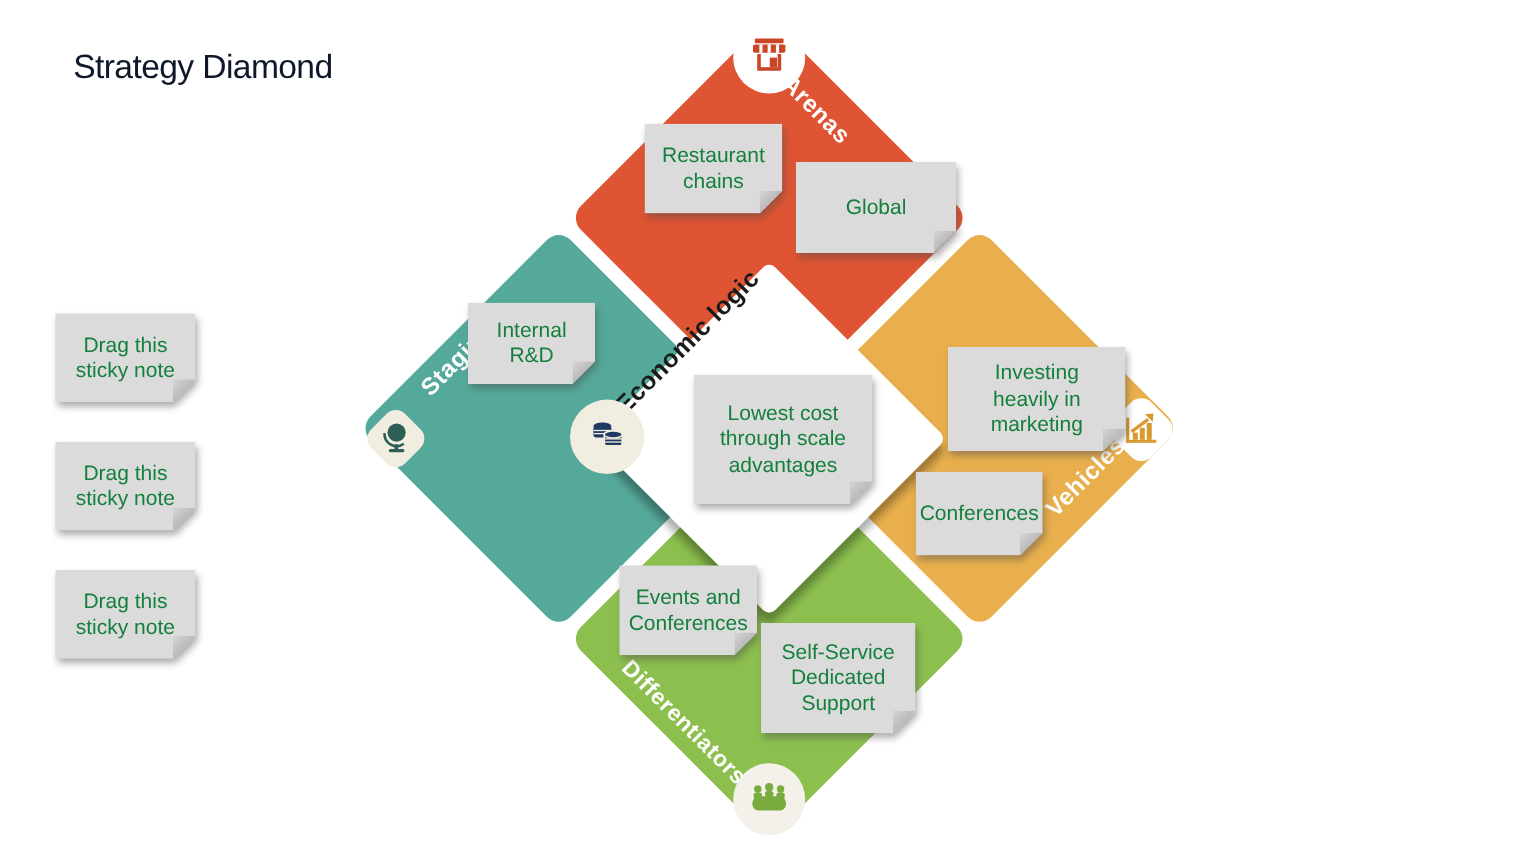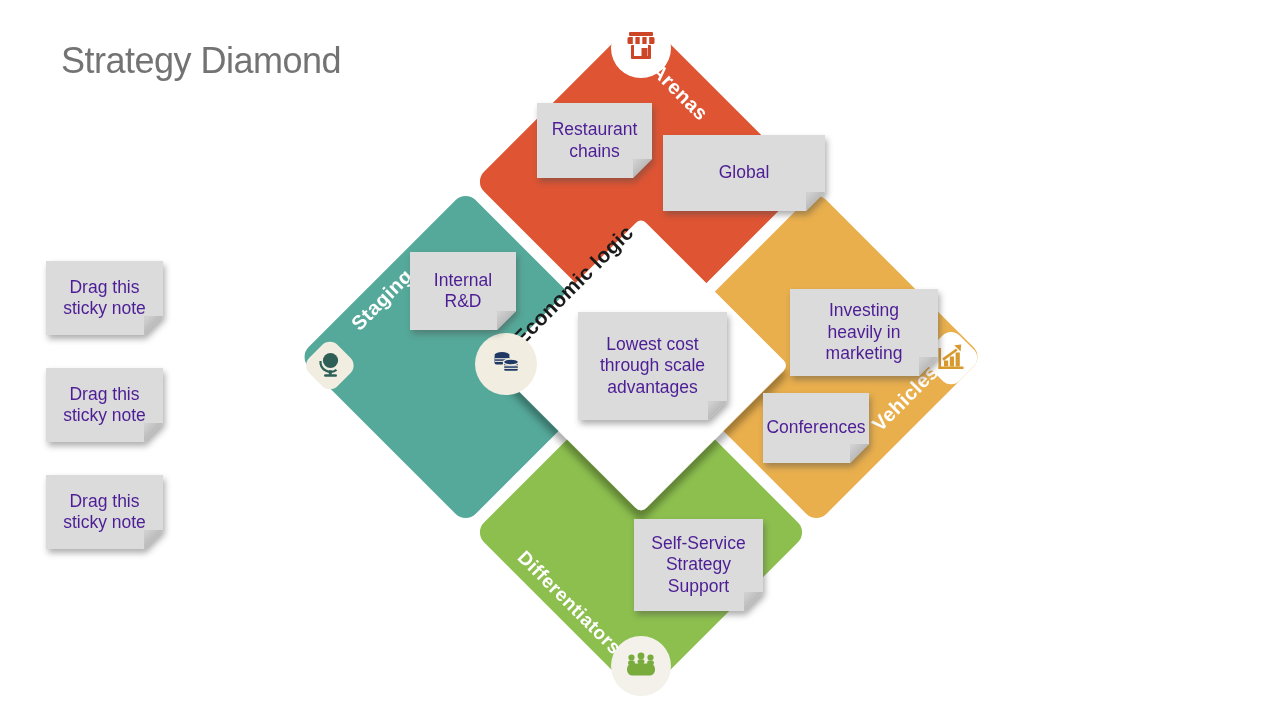--- a/index.html
+++ b/index.html
@@ -3,31 +3,31 @@
 <meta charset="utf-8">
 <style>
   html,body{margin:0;padding:0;}
   body{
     width:1280px;height:720px;position:relative;overflow:hidden;
     background:#ffffff;
     font-family:"Liberation Sans","DejaVu Sans",sans-serif;
   }
   .title{
     position:absolute;left:61px;top:40px;
-    font-size:36px;font-weight:500;color:#737373;letter-spacing:-0.5px;
+    font-size:28px;font-weight:500;color:#0f172a;letter-spacing:-0.5px;
   }
   #diagram{position:absolute;left:0;top:0;}
   #notes-layer{position:absolute;left:0;top:0;width:1280px;height:720px;pointer-events:none;}
   .note{position:absolute;filter:drop-shadow(2px 4px 3px rgba(75,75,75,0.45));pointer-events:auto;}
   .note-body{
     position:absolute;inset:0;background:#DBDBDB;
     clip-path:polygon(0 0,100% 0,100% calc(100% - 19px),calc(100% - 19px) 100%,0 100%);
     display:flex;align-items:center;justify-content:center;text-align:center;
   }
-  .note-text{white-space:pre-line;font-size:17.5px;line-height:1.22;color:#4c1d95;padding:2px 4px;}
+  .note-text{white-space:pre-line;font-size:17.5px;line-height:1.22;color:#15803d;padding:2px 4px;}
   .fold{
     position:absolute;right:0;bottom:0;width:19px;height:19px;
     background:linear-gradient(135deg,#d0d0d0 10%,#a7a7a7 85%);
     clip-path:polygon(0 0,100% 0,0 100%);
   }
   svg text.qlabel{font-weight:700;fill:#ffffff;letter-spacing:0.5px;}
   svg text.clabel{font-weight:700;fill:#1a1a1a;letter-spacing:0.3px;}
 </style>
 </head>
 <body>
@@ -139,27 +139,27 @@
         <i class="fold"></i>
       </div>
     </div>
     <div class="note" style="left: 537px; top: 103px; width: 115px; height: 75px;">
       <div class="note-body">
         <div class="note-text">Restaurant
 chains</div>
         <i class="fold"></i>
       </div>
     </div>
-    <div class="note" style="left: 663px; top: 135px; width: 134px; height: 76px; padding-left: 28px;">
+    <div class="note" style="left: 663px; top: 135px; width: 134px; height: 76px;">
       <div class="note-body">
         <div class="note-text">Global</div>
         <i class="fold"></i>
       </div>
     </div>
-    <div class="note" style="left: 410px; top: 252px; width: 106px; height: 78px;">
+    <div class="note" style="left: 390px; top: 252px; width: 106px; height: 68px;">
       <div class="note-body">
         <div class="note-text">Internal
 R&amp;D</div>
         <i class="fold"></i>
       </div>
     </div>
     <div class="note" style="left: 578px; top: 312px; width: 149px; height: 108px;">
       <div class="note-body">
         <div class="note-text">Lowest cost
 through scale
@@ -174,23 +174,30 @@
 marketing</div>
         <i class="fold"></i>
       </div>
     </div>
     <div class="note" style="left: 763px; top: 393px; width: 106px; height: 70px;">
       <div class="note-body">
         <div class="note-text">Conferences</div>
         <i class="fold"></i>
       </div>
     </div>
+    <div class="note" style="left: 516px; top: 471px; width: 115px; height: 75px;">
+      <div class="note-body">
+        <div class="note-text">Events and
+Conferences</div>
+        <i class="fold"></i>
+      </div>
+    </div>
     <div class="note" style="left: 634px; top: 519px; width: 129px; height: 92px;">
       <div class="note-body">
         <div class="note-text">Self-Service
-Strategy
+Dedicated
 Support</div>
         <i class="fold"></i>
       </div>
     </div>
   </div>
 
 <div class="title">Strategy Diamond</div>
 
 </body></html>

